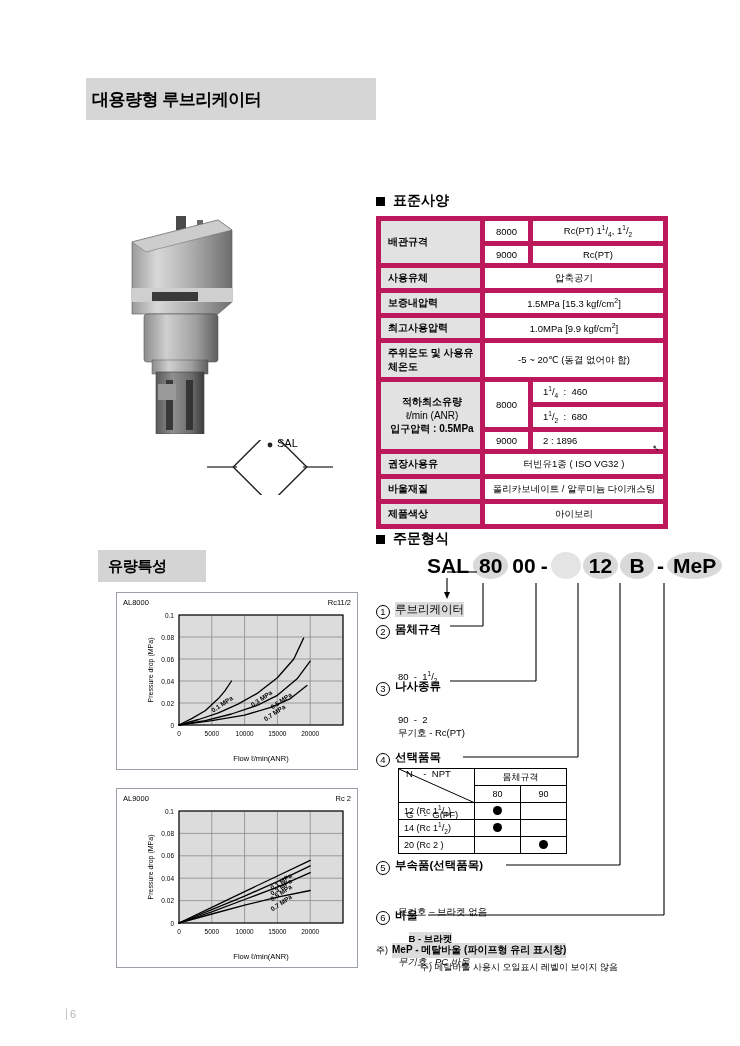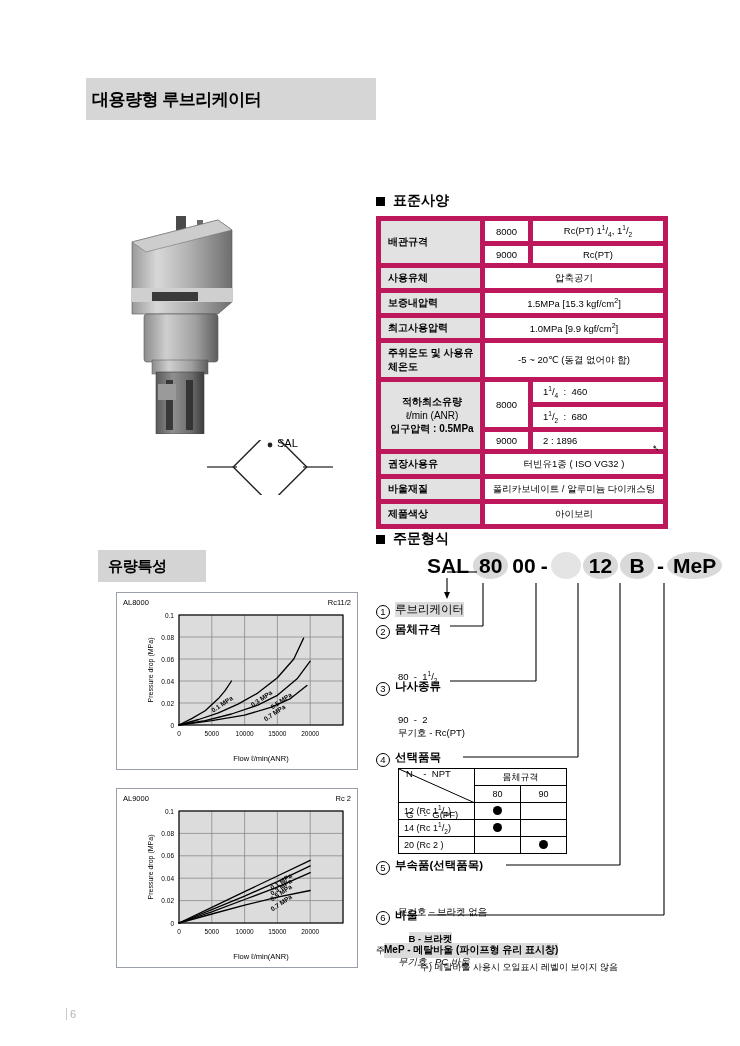--- a/index.html
+++ b/index.html
@@ -478,20 +478,20 @@
 
   <div class="onum" style="left:376px; top:908px;">
     <span class="circ">6</span>
     <span>바울</span>
   </div>
   <div class="osub" style="left:398px; top:927px;font-style:italic;">
     <div>무기호 - PC 바울</div>
   </div>
 
   <div class="osub" style="left:376px; top:944px; font-size:9px;">주)</div>
-  <div class="osub hl" style="left:384px; top:943px; font-weight:bold; font-size:10px;">MeP - 메탈바울 (파이프형 유리 표시창)</div>
+  <div class="osub hl" style="left:392px; top:943px; font-weight:bold; font-size:10px;">MeP - 메탈바울 (파이프형 유리 표시창)</div>
   <div class="osub" style="left:420px; top:961px; font-size:9px;">주) 메탈바울 사용시 오일표시 레벨이 보이지 않음</div>
 
   <div class="page-num">
     <span class="bar"></span><span>6</span>
   </div>
 
 </div>
 
 </body></html>

